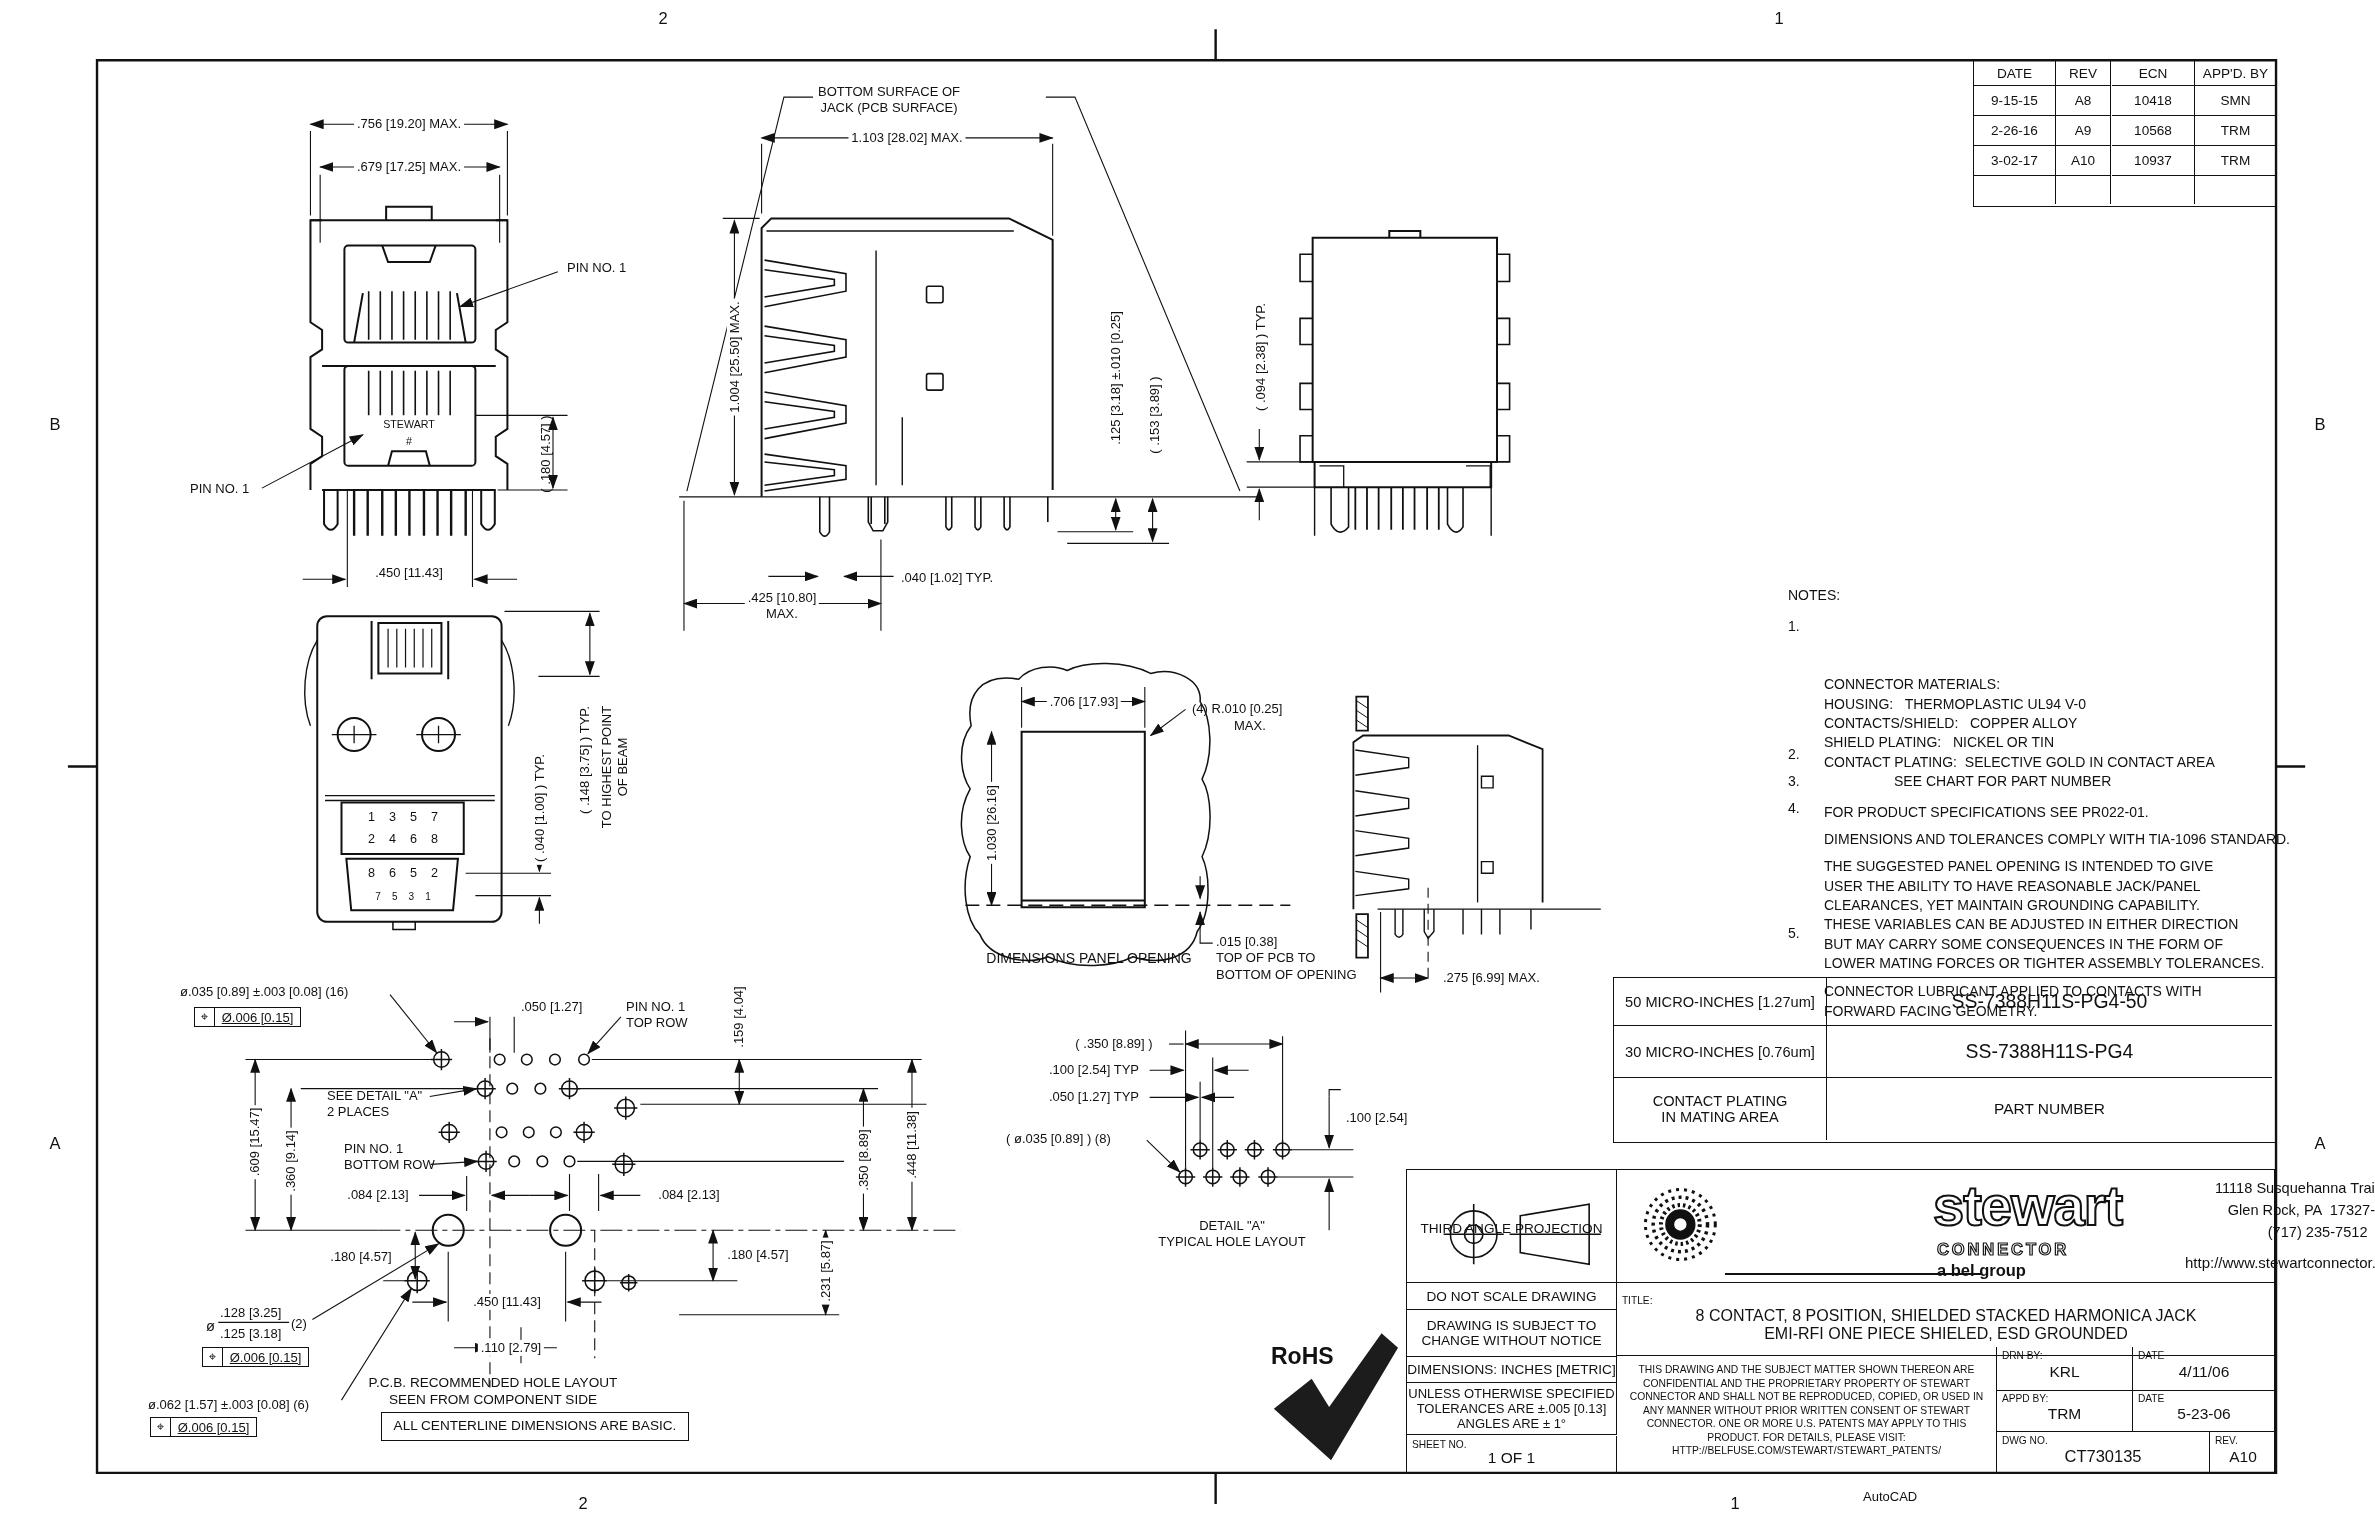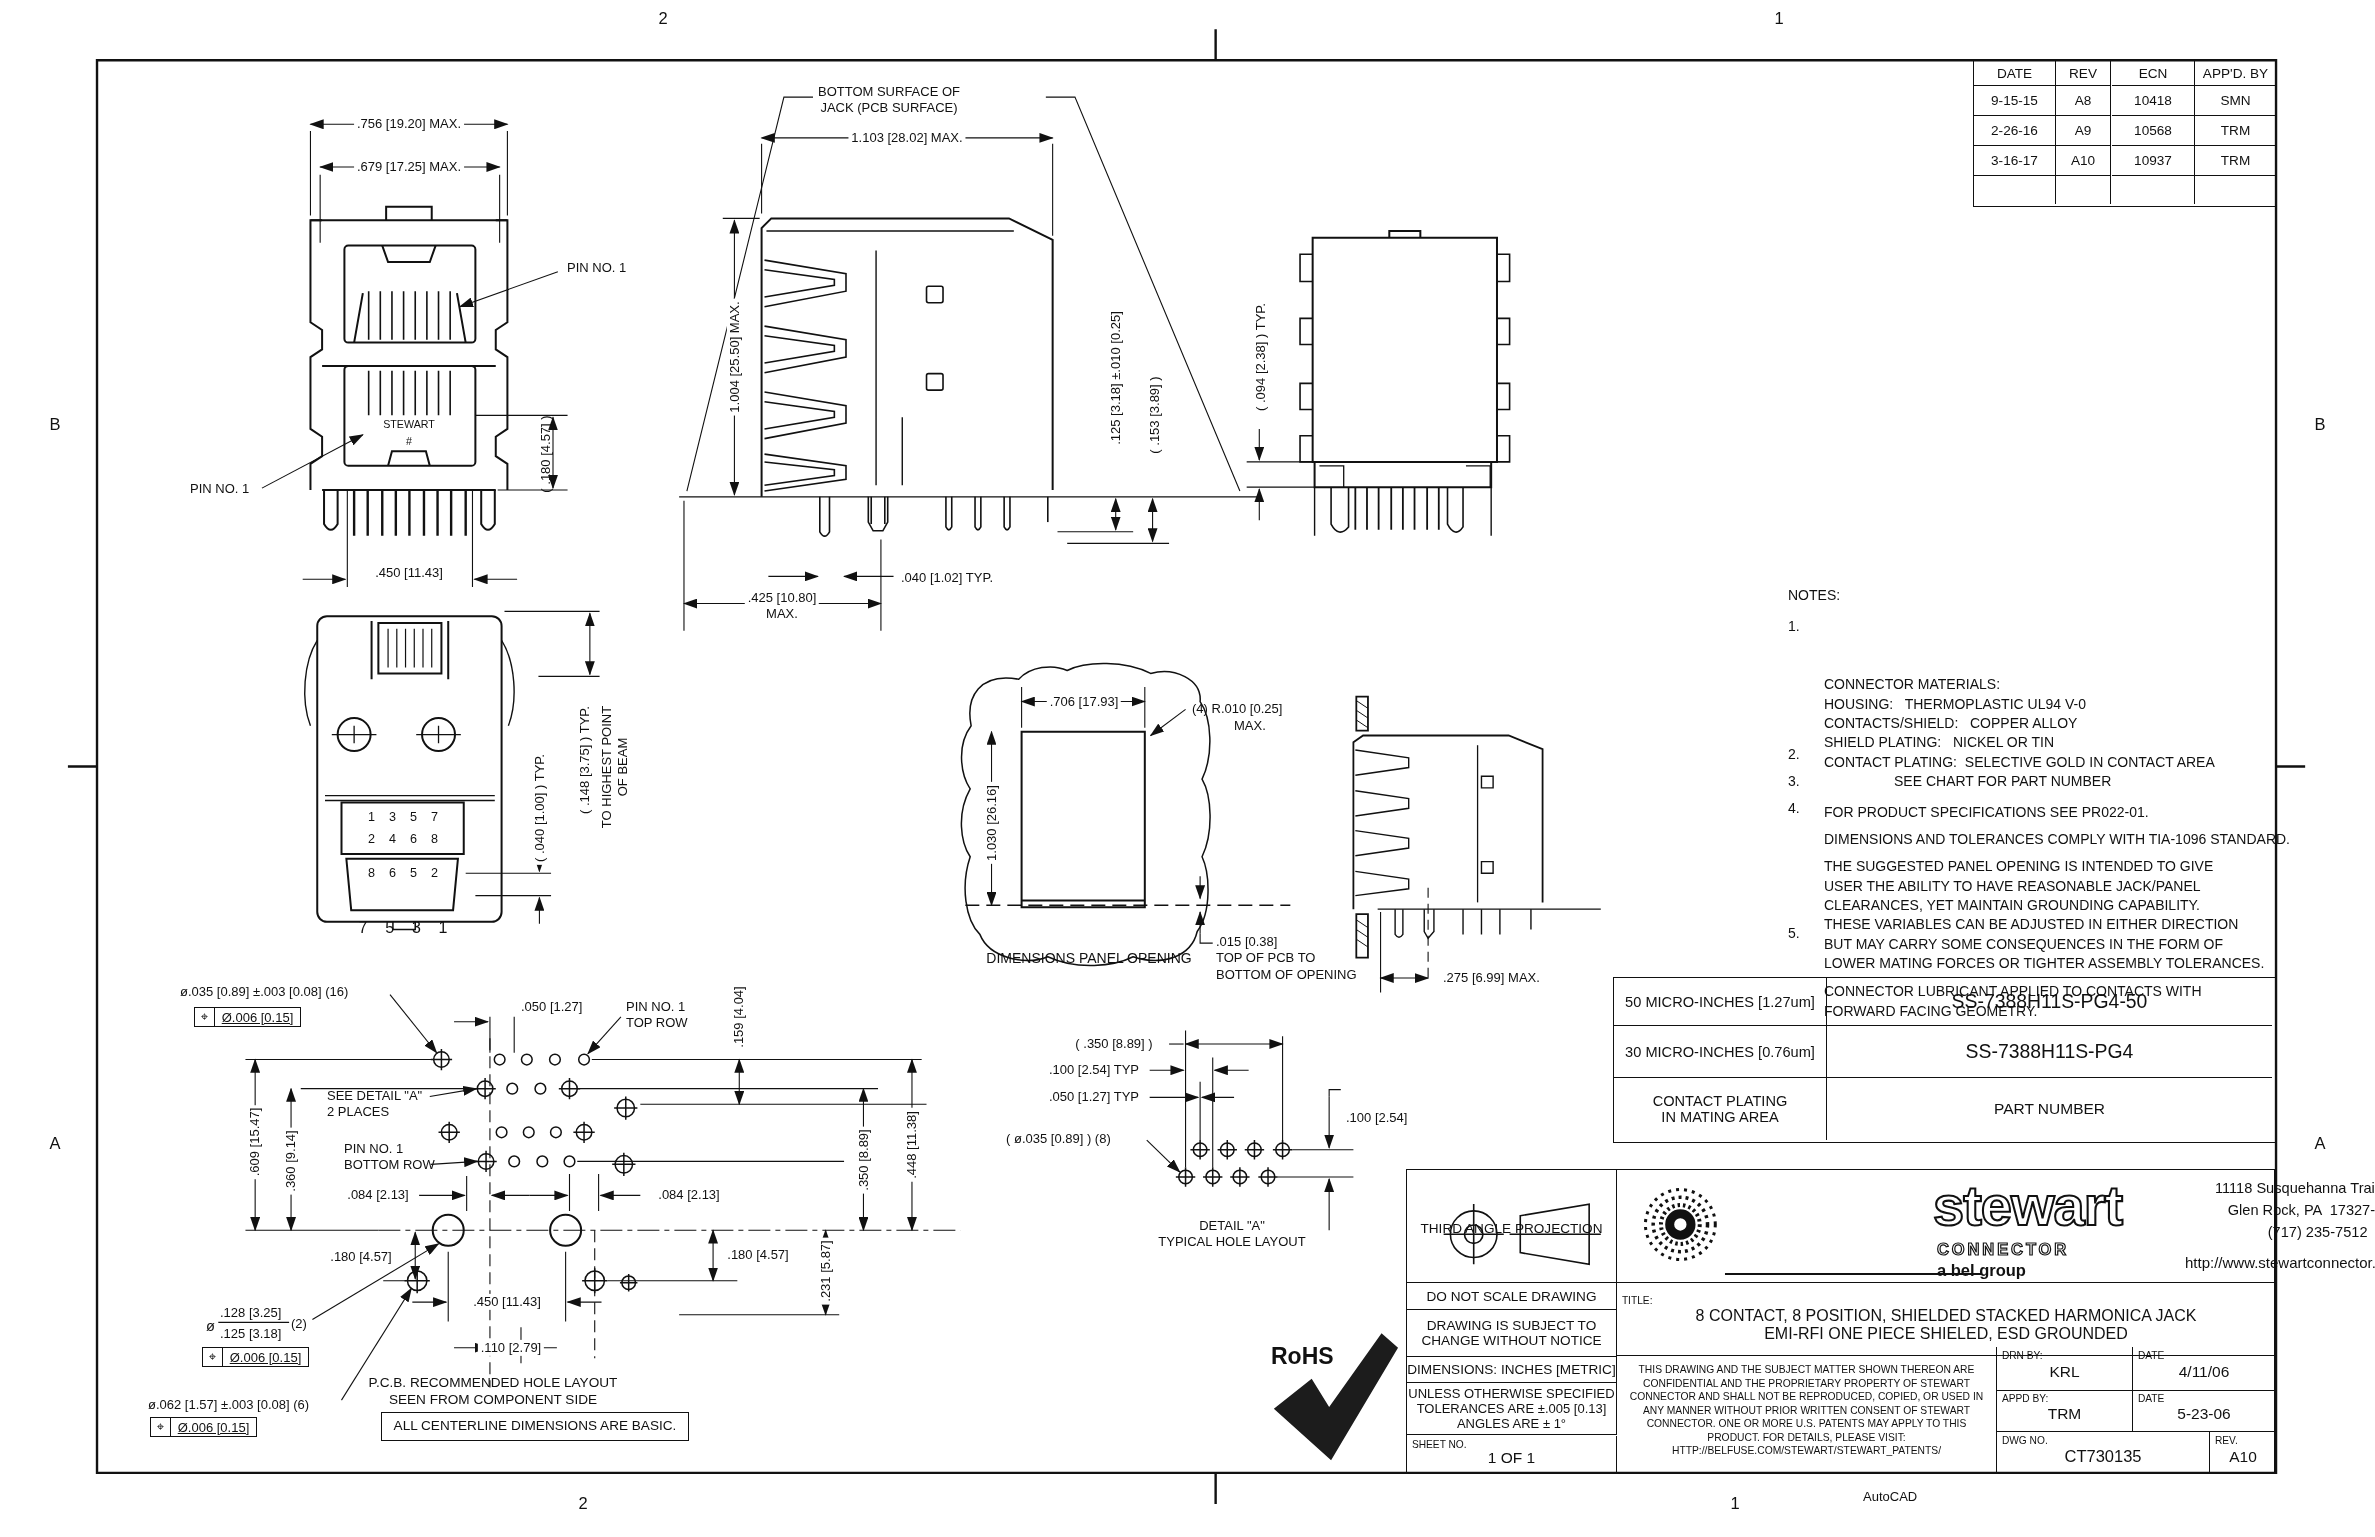--- a/index.html
+++ b/index.html
@@ -418,21 +418,21 @@
   <div class="cell bR bB" style="left:0;top:25px;width:82px;height:30px;">9-15-15</div>
   <div class="cell bR bB" style="left:82px;top:25px;width:55px;height:30px;">A8</div>
   <div class="cell bR bB" style="left:138px;top:25px;width:83px;height:30px;">10418</div>
   <div class="cell bB" style="left:221px;top:25px;width:81px;height:30px;">SMN</div>
 
   <div class="cell bR bB" style="left:0;top:55px;width:82px;height:30px;">2-26-16</div>
   <div class="cell bR bB" style="left:82px;top:55px;width:55px;height:30px;">A9</div>
   <div class="cell bR bB" style="left:138px;top:55px;width:83px;height:30px;">10568</div>
   <div class="cell bB" style="left:221px;top:55px;width:81px;height:30px;">TRM</div>
 
-  <div class="cell bR bB" style="left:0;top:85px;width:82px;height:30px;">3-16-17</div>
+  <div class="cell bR bB" style="left:0;top:85px;width:82px;height:30px;">3-02-17</div>
   <div class="cell bR bB" style="left:82px;top:85px;width:55px;height:30px;">A10</div>
   <div class="cell bR bB" style="left:138px;top:85px;width:83px;height:30px;">10937</div>
   <div class="cell bB" style="left:221px;top:85px;width:81px;height:30px;">TRM</div>
 
   <div class="cell bR" style="left:0;top:115px;width:82px;height:28px;"></div>
   <div class="cell bR" style="left:82px;top:115px;width:55px;height:28px;"></div>
   <div class="cell bR" style="left:138px;top:115px;width:83px;height:28px;"></div>
 </div>
 
 <div class="notes">
@@ -552,21 +552,21 @@
 <div class="l c w" style="left:409px;top:573px;">.450 [11.43]</div>
 <div class="l r" style="left:546px;top:454px;">( .180 [4.57] )</div>
 
 <div class="l r w" style="left:585px;top:760px;">( .148 [3.75] ) TYP.</div>
 <div class="l r" style="left:615px;top:767px;">TO HIGHEST POINT
 OF BEAM</div>
 <div class="l r w" style="left:540px;top:808px;">( .040 [1.00] ) TYP.</div>
 <div class="l c" style="left:403px;top:818px;font-size:12.6px;">1    3    5    7</div>
 <div class="l c" style="left:403px;top:840px;font-size:12.6px;">2    4    6    8</div>
 <div class="l c" style="left:403px;top:874px;font-size:12.6px;">8    6    5    2</div>
-<div class="l c" style="left:403px;top:897px;font-size:16px;margin-top:31px;">7    5    3    1</div>
+<div class="l c" style="left:403px;top:897px;font-size:10px;">7    5    3    1</div>
 
 <div class="l c" style="left:889px;top:100px;text-align:center;">BOTTOM SURFACE OF
 JACK (PCB SURFACE)</div>
 <div class="l c w" style="left:907px;top:138px;">1.103 [28.02] MAX.</div>
 <div class="l r w" style="left:735px;top:357px;">1.004 [25.50] MAX.</div>
 <div class="l r" style="left:1116px;top:378px;">.125 [3.18] ±.010 [0.25]</div>
 <div class="l r" style="left:1155px;top:415px;">( .153 [3.89] )</div>
 <div class="l" style="left:901px;top:570px;">.040 [1.02] TYP.</div>
 <div class="l c w" style="left:782px;top:606px;text-align:center;">.425 [10.80]
 MAX.</div>

